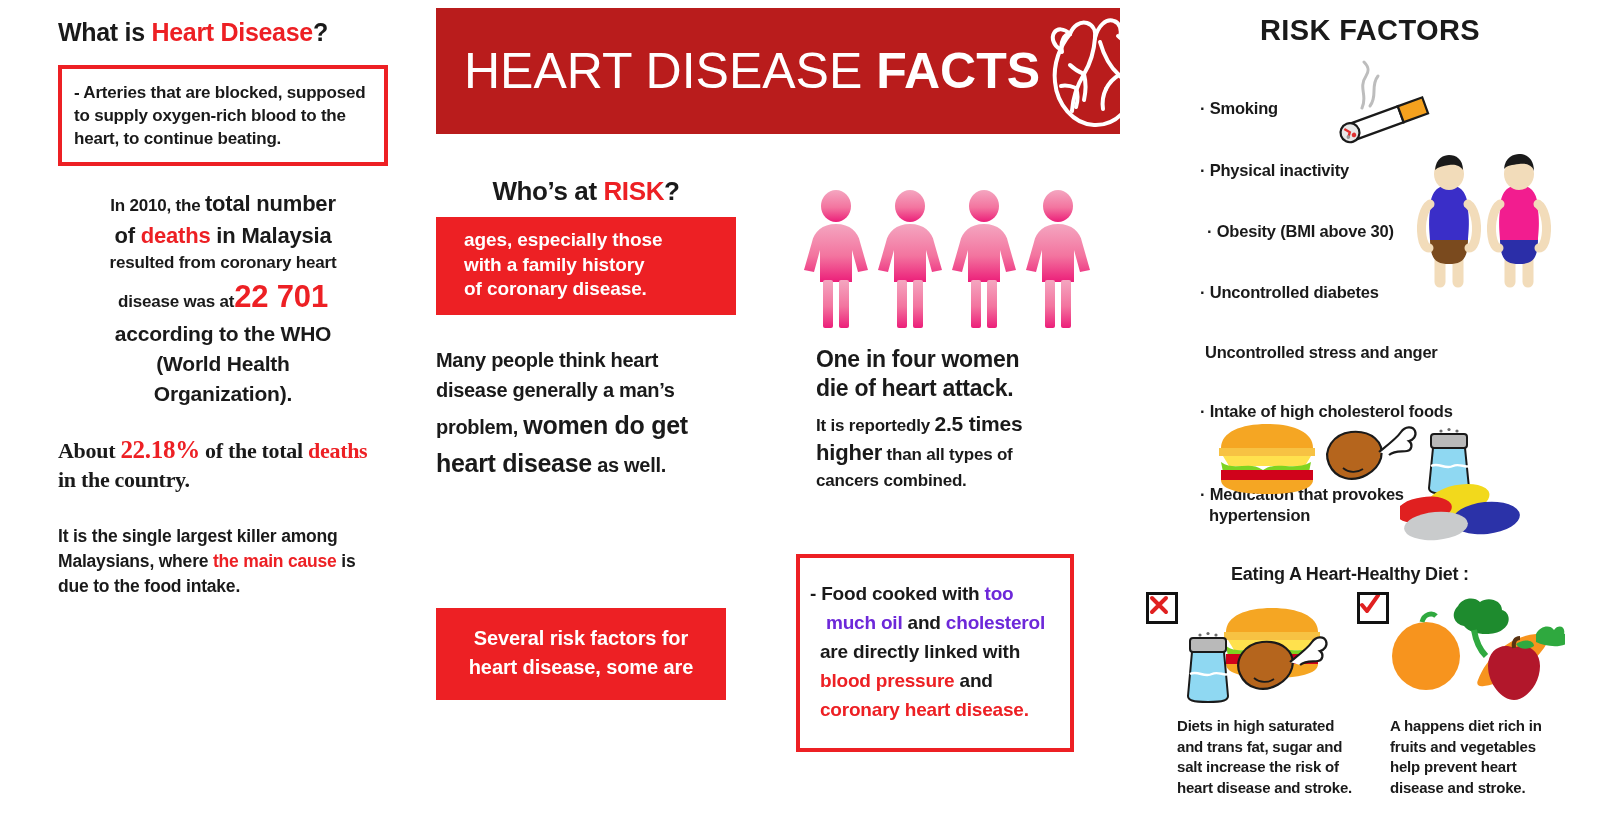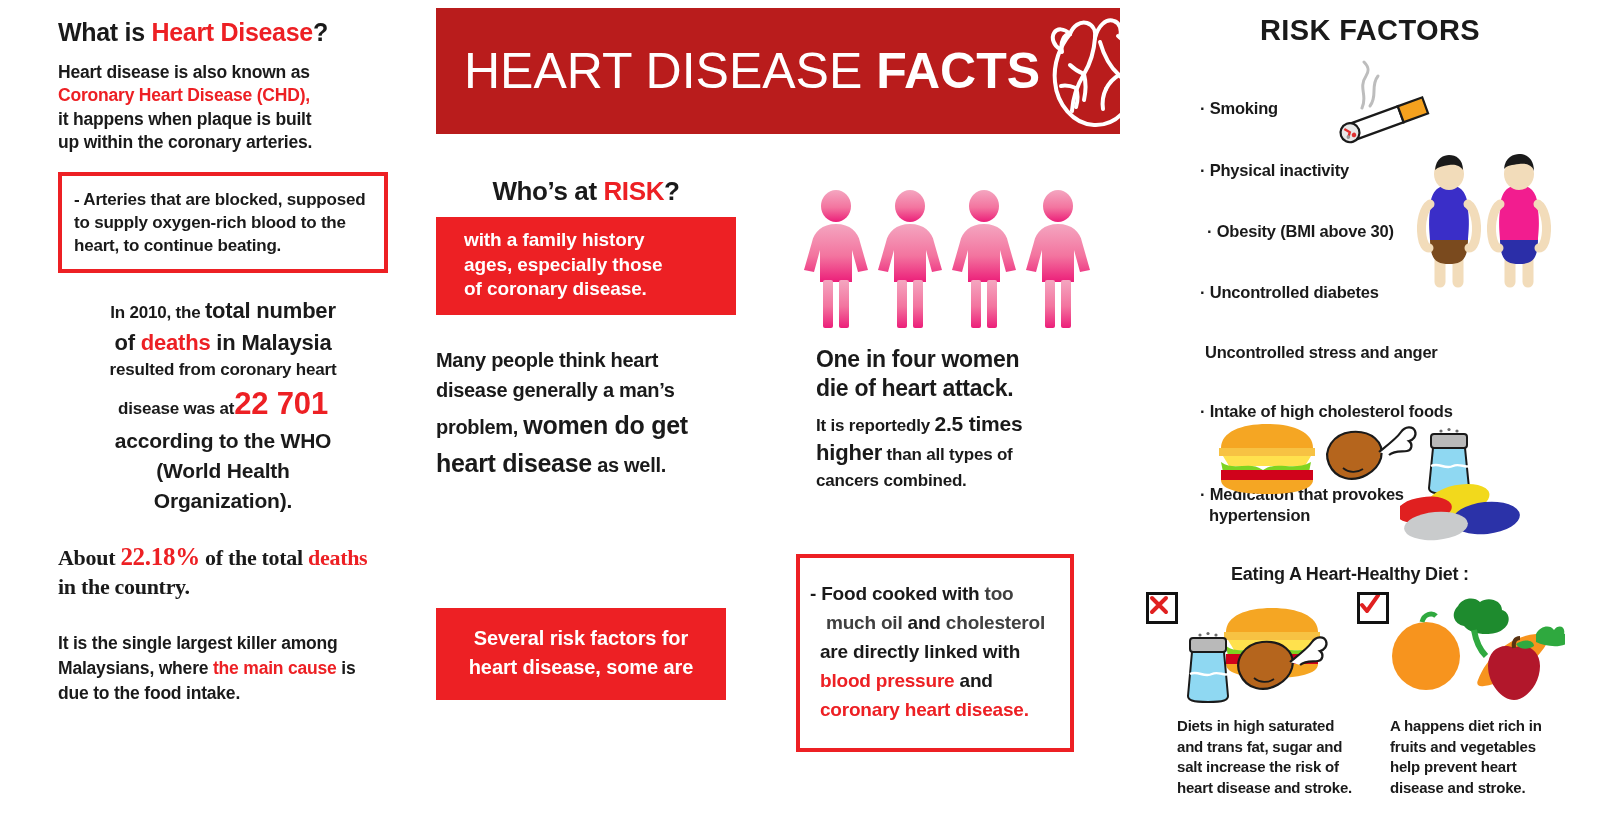--- a/index.html
+++ b/index.html
@@ -10,21 +10,21 @@
     font-family:"Liberation Sans", sans-serif;
     color:#1a1a1a;
     overflow:hidden;
     position:relative;
   }
   .canvas{position:relative;width:1600px;height:694px;}
   .abs{position:absolute;}
 
   
   .red{color:#ED2024;}
-  .yellow{color:#404040;}
+  .yellow{color:#6d28d9;}
 
   
   #col1{left:58px;top:18px;width:330px;}
   .c1-title{font-size:25px;font-weight:bold;letter-spacing:-0.3px;margin-bottom:14px;}
   .c1-lead{font-size:17.5px;font-weight:bold;line-height:1.33;letter-spacing:-0.2px;}
 
   .redbox-outline{
     border:4px solid #ED2024;
     padding:12px 10px 12px 12px;
     margin-top:18px;
@@ -92,26 +92,20 @@
 </head>
 <body>
 
 <div class="canvas">
 
   <div class="abs" id="col1">
     <div class="c1-title">
       <span>What is </span><span class="red">Heart Disease</span><span>?</span>
     </div>
 
-    <div class="c1-lead">
-      <span>Heart disease is also known as</span><br>
-      <span class="red">Coronary Heart Disease (CHD),</span><br>
-      <span>it happens when plaque is built</span><br>
-      <span>up within the coronary arteries.</span>
-    </div>
 
     <div class="redbox-outline">
       <p>- Arteries that are blocked, supposed to supply oxygen-rich blood to the heart, to continue beating.</p>
     </div>
 
     <div class="c1-stat">
       <span>In 2010, the </span><span class="big">total number</span><br>
       <span class="big">of </span><span class="big red">deaths</span><span class="big"> in Malaysia</span><br>
       <span>resulted from coronary heart</span><br>
       <span style="display:inline-block;margin-top:10px;">disease was at </span><span class="huge">22 701</span><br>
@@ -154,22 +148,22 @@
       </svg>
     </div>
   </div>
 
   <div class="abs" id="col2">
     <div class="c2-title">
       <span>Who’s at </span><span class="red">RISK</span><span>?</span>
     </div>
 
     <div class="redbox-filled">
+      <p style="padding-left:16px;">ages, especially those</p>
       <p style="padding-left:16px;">with a family history</p>
-      <p style="padding-left:16px;">ages, especially those</p>
       <p style="padding-left:16px;">of coronary disease.</p>
     </div>
 
     <div class="c2-para">
       <span>Many people think heart</span><br>
       <span>disease generally a man’s</span><br>
       <span>problem, </span><span class="emph">women do get</span><br>
       <span class="emph">heart disease</span><span> as well.</span>
     </div>
   </div>

